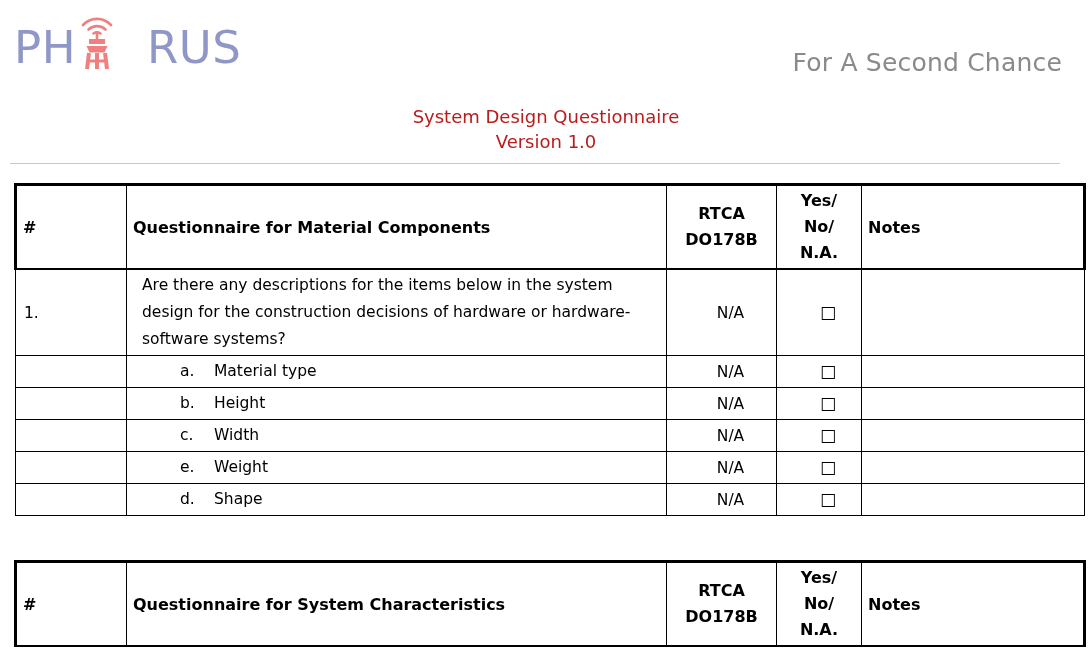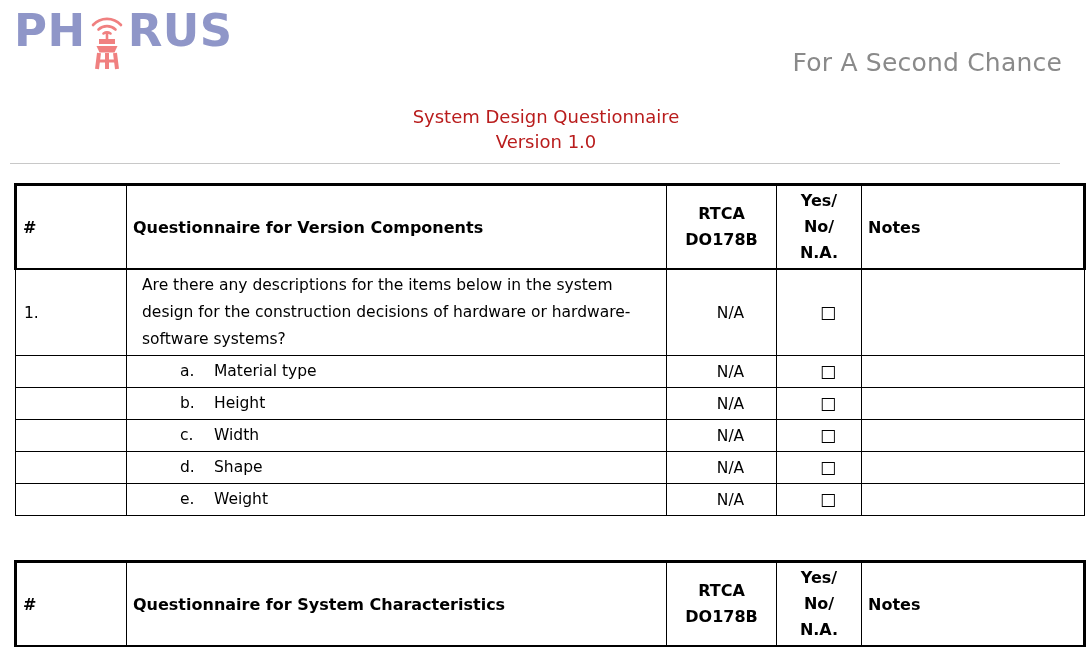--- a/index.html
+++ b/index.html
@@ -25,28 +25,29 @@
     position: absolute;
     left: 14px;
     top: 8px;
     display: flex;
     align-items: flex-end;
     height: 62px;
   }
   .logo-text {
     font-family: "DejaVu Sans", sans-serif;
     font-size: 45px;
-    font-weight: 700;
+    font-weight: 400;
     letter-spacing: 0.5px;
     color: #8f96c8;
     line-height: 1;
     display: flex;
+    align-items: flex-end;
   }
   .logo-ph { color: #8f96c8; }
-  .logo-rus { color: #8f96c8; }
+  .logo-rus { color: #8f96c8; margin-left: 29px; }
   .logo-mark {
     position: relative;
     width: 44px;
     height: 62px;
     display: inline-block;
     margin: 0 -1px;
   }
   .logo-mark svg { display: block; }
 
   .tagline {
@@ -169,21 +170,21 @@
   <span>System Design Questionnaire</span>
   <span class="line2">Version 1.0</span>
 </div>
 <hr class="title-rule">
 
 <div class="tables-wrap" id="tables-wrap">
     <table class="qtable">
       <thead>
         <tr>
           <th class="col-num">#</th>
-          <th class="col-q">Questionnaire for Version Components</th>
+          <th class="col-q">Questionnaire for Material Components</th>
           <th class="col-rtca">RTCA<br>DO178B</th>
           <th class="col-yn">Yes/<br>No/<br>N.A.</th>
           <th class="col-notes">Notes</th>
         </tr>
       </thead>
       <tbody>
         <tr>
           <td class="c-num">1.</td>
           <td class="c-q">Are there any descriptions for the items below in the system design for the construction decisions of hardware or hardware-software systems?</td>
           <td class="c-rtca">N/A</td>
@@ -213,30 +214,30 @@
           <td class="c-q">
             <span class="sub-item"><span class="sub-letter">c.</span><span>Width</span></span>
           </td>
           <td class="c-rtca">N/A</td>
           <td class="c-yn"><span class="checkbox">□</span></td>
           <td class="c-notes"></td>
         </tr>
         <tr>
           <td class="c-num"></td>
           <td class="c-q">
+            <span class="sub-item"><span class="sub-letter">e.</span><span>Weight</span></span>
+          </td>
+          <td class="c-rtca">N/A</td>
+          <td class="c-yn"><span class="checkbox">□</span></td>
+          <td class="c-notes"></td>
+        </tr>
+        <tr>
+          <td class="c-num"></td>
+          <td class="c-q">
             <span class="sub-item"><span class="sub-letter">d.</span><span>Shape</span></span>
-          </td>
-          <td class="c-rtca">N/A</td>
-          <td class="c-yn"><span class="checkbox">□</span></td>
-          <td class="c-notes"></td>
-        </tr>
-        <tr>
-          <td class="c-num"></td>
-          <td class="c-q">
-            <span class="sub-item"><span class="sub-letter">e.</span><span>Weight</span></span>
           </td>
           <td class="c-rtca">N/A</td>
           <td class="c-yn"><span class="checkbox">□</span></td>
           <td class="c-notes"></td>
         </tr>
       </tbody>
     </table>
     <div class="table-gap"></div>
     <table class="qtable">
       <thead>

